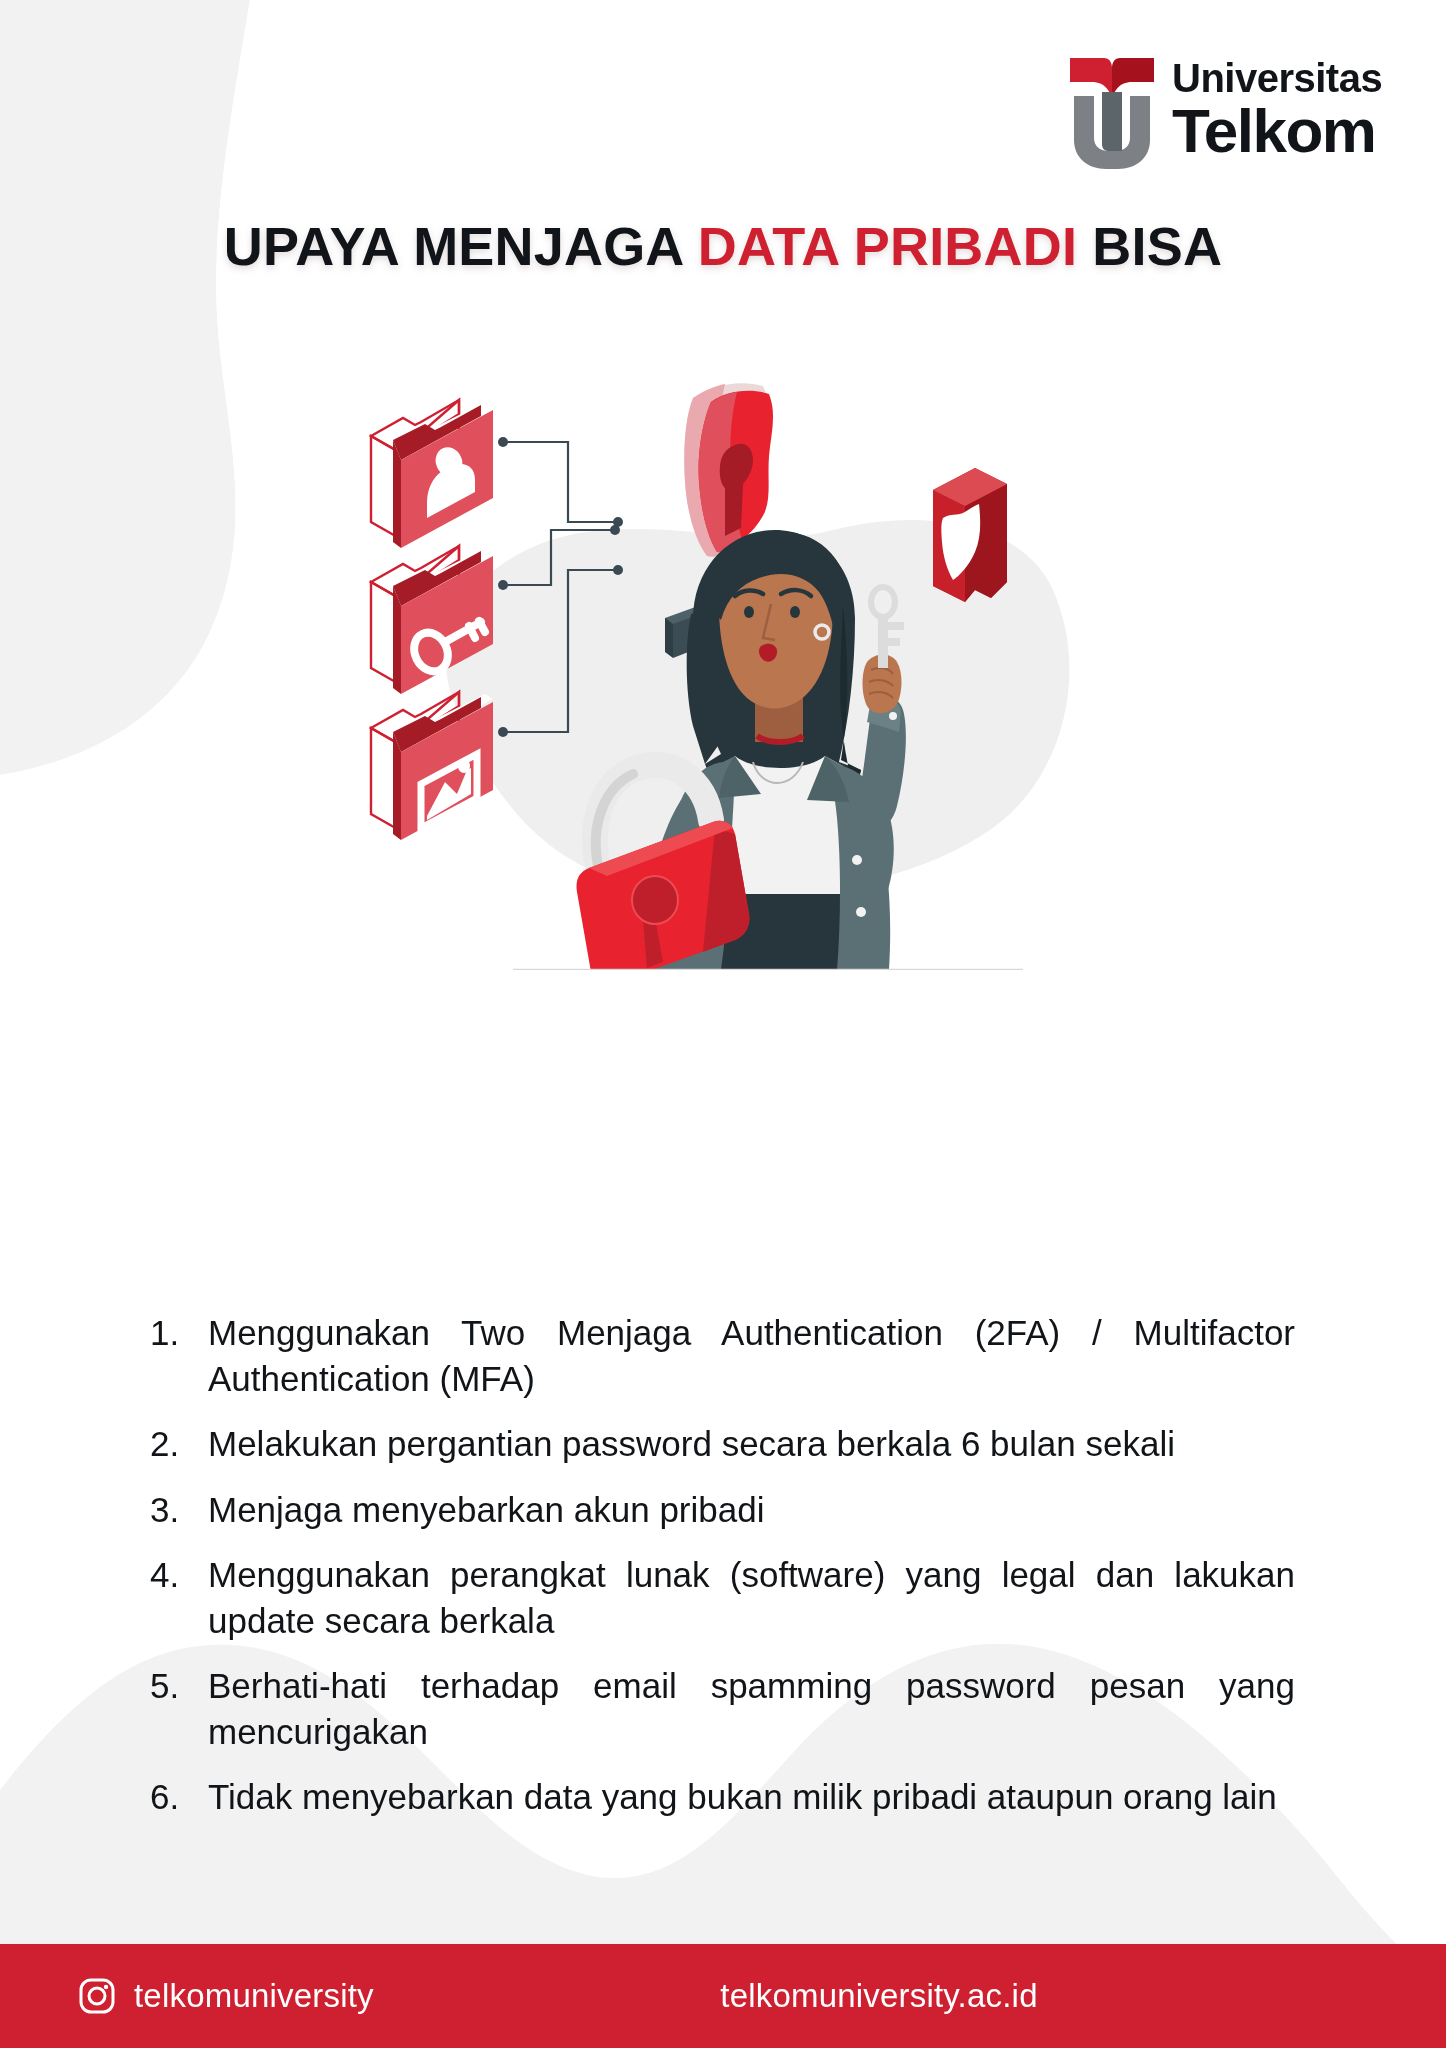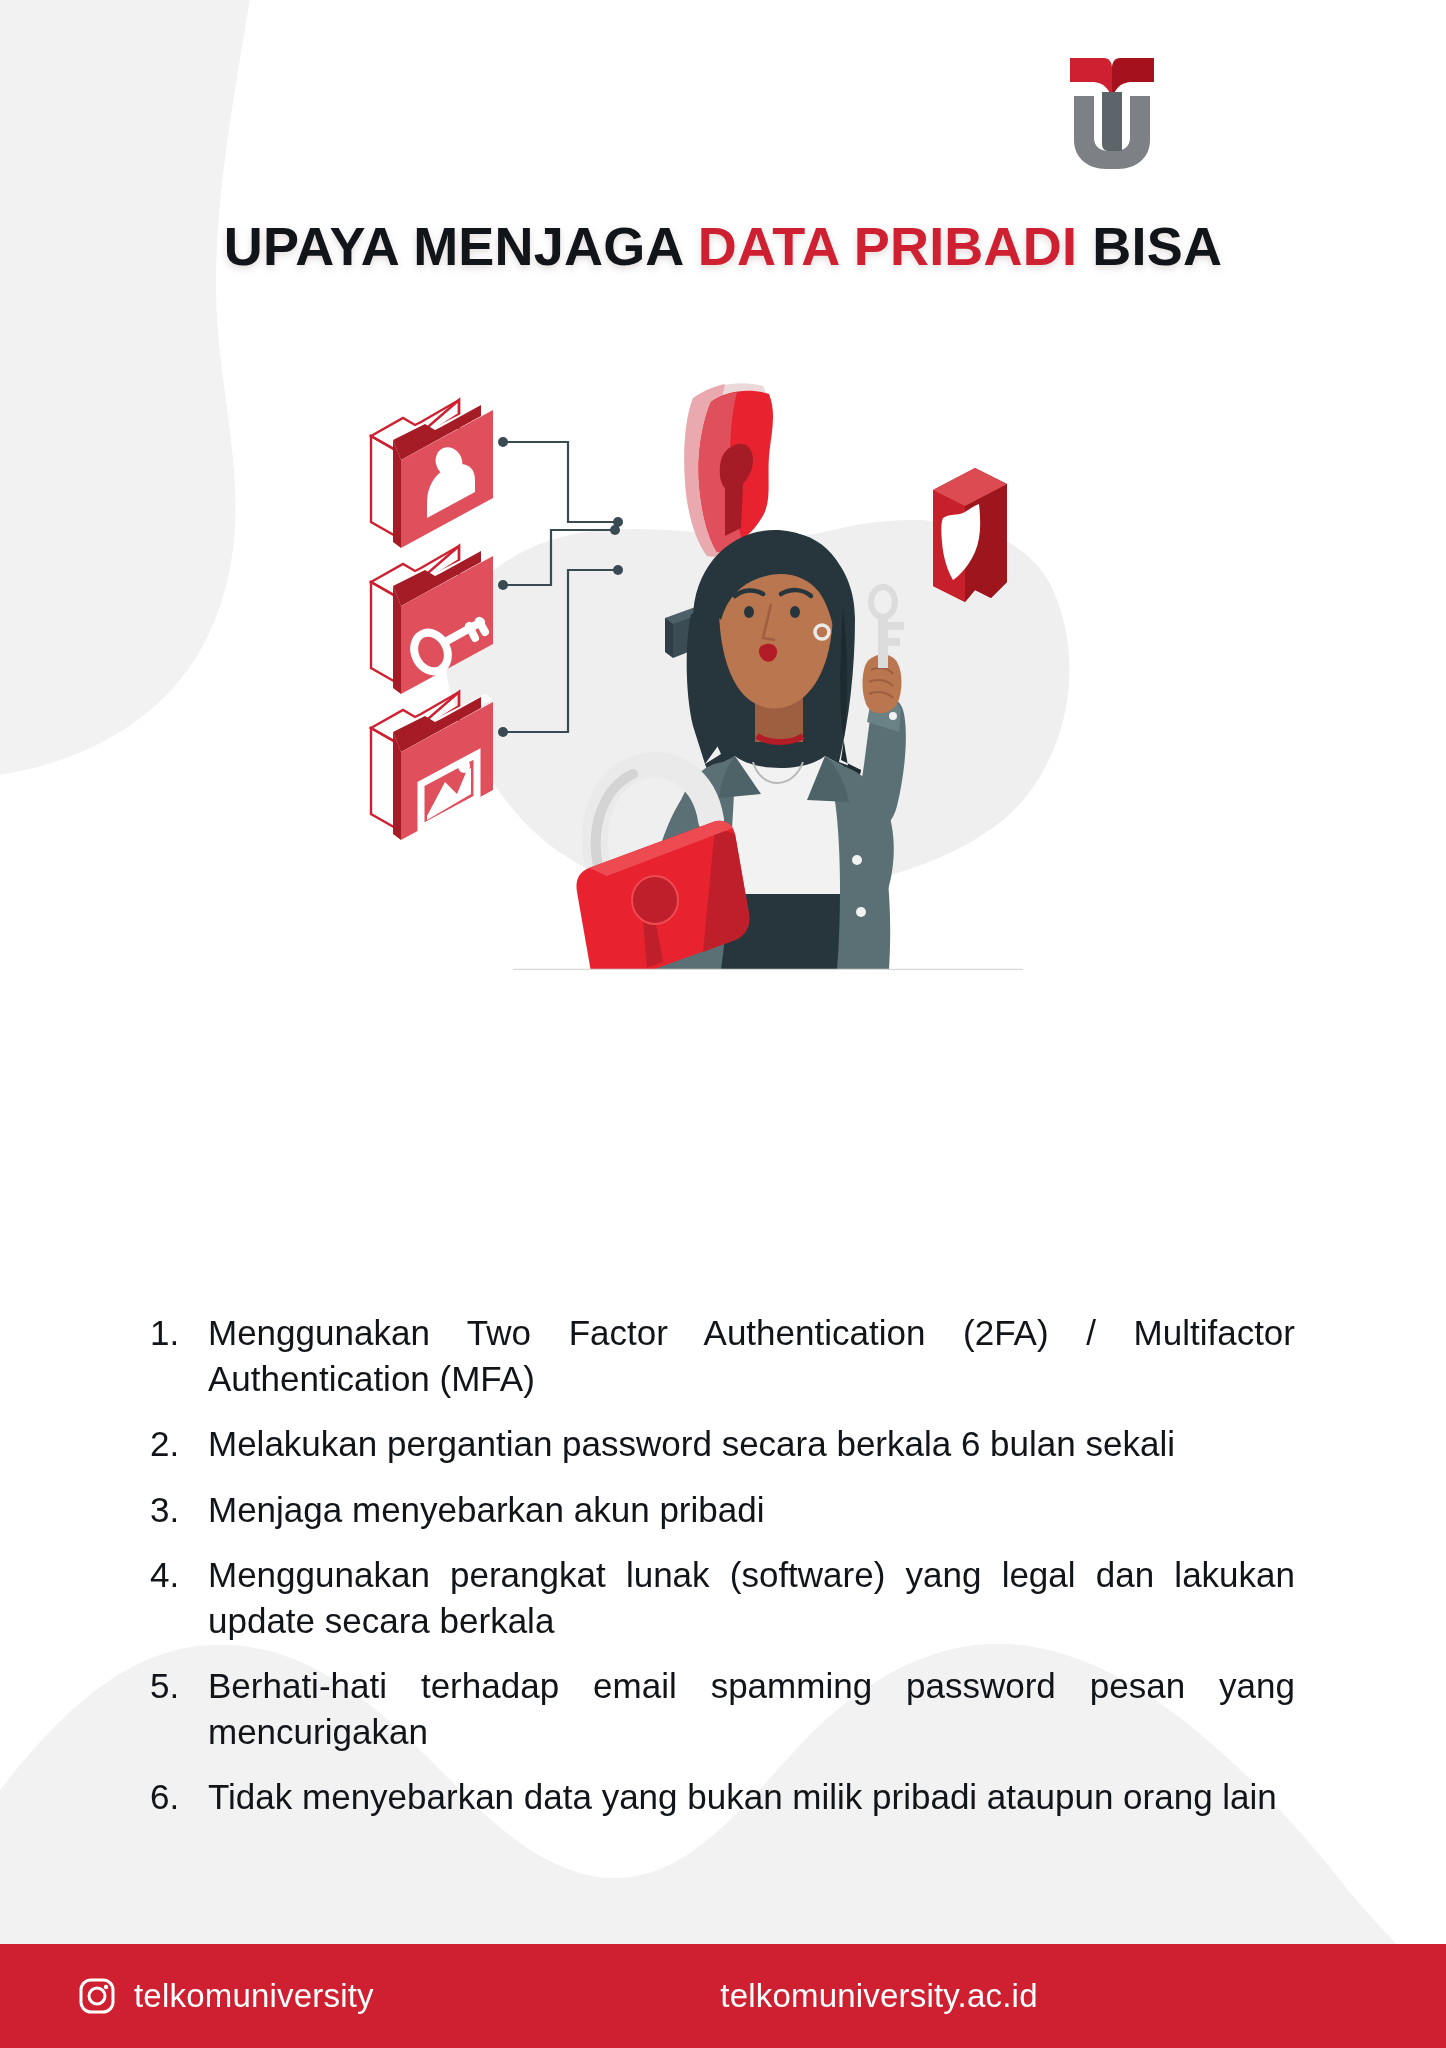--- a/index.html
+++ b/index.html
@@ -142,20 +142,24 @@
   <svg class="logo-mark" viewBox="0 0 96 120">
 
     <path d="M6,6 L40,6 C45,6 48,10 48,16 L48,44 L44,38 C40,32 34,30 28,30 L6,30 Z" fill="#CE2030"></path>
     <path d="M90,6 L56,6 C51,6 48,10 48,16 L48,44 L52,38 C56,32 62,30 68,30 L90,30 Z" fill="#A5121D"></path>
 
     <path d="M10,44 L30,44 L30,86 C30,94 36,99 44,99 L52,99 C60,99 66,94 66,86 L66,44 L86,44
              L86,88 C86,106 72,117 54,117 L42,117 C24,117 10,106 10,88 Z" fill="#7D8084"></path>
 
     <path d="M38,40 L58,40 L58,99 L44,99 C40,99 38,96 38,92 Z" fill="#5C6569"></path>
   </svg>
+  <div class="logo-type">
+    <div class="logo-line1">Universitas</div>
+    <div class="logo-line2">Telkom</div>
+  </div>
 </div>
 
 <h1 class="title">
   <span>UPAYA MENJAGA </span><span class="accent">DATA PRIBADI</span><span> BISA</span><br>
 </h1>
 
 <div class="illus-wrap">
   <svg class="illus" viewBox="0 0 720 600">
     <defs>
       <clipPath id="clipBlob">
@@ -384,21 +388,21 @@
 
     <g>
       <path d="M150,600 L660,600" stroke="#D9D9D9" stroke-width="2.5" fill="none"></path>
     </g>
   </svg>
 </div>
 
 <ol class="list-wrap">
   <li class="li">
     <span class="li-num">1.</span>
-    <span class="li-txt">Menggunakan Two Factor Authentication (2FA) / Multifactor Authentication (MFA)</span>
+    <span class="li-txt">Menggunakan Two Menjaga Authentication (2FA) / Multifactor Authentication (MFA)</span>
   </li>
   <li class="li">
     <span class="li-num">2.</span>
     <span class="li-txt">Melakukan pergantian password secara berkala 6 bulan sekali</span>
   </li>
   <li class="li">
     <span class="li-num">3.</span>
     <span class="li-txt">Menjaga menyebarkan akun pribadi</span>
   </li>
   <li class="li">

